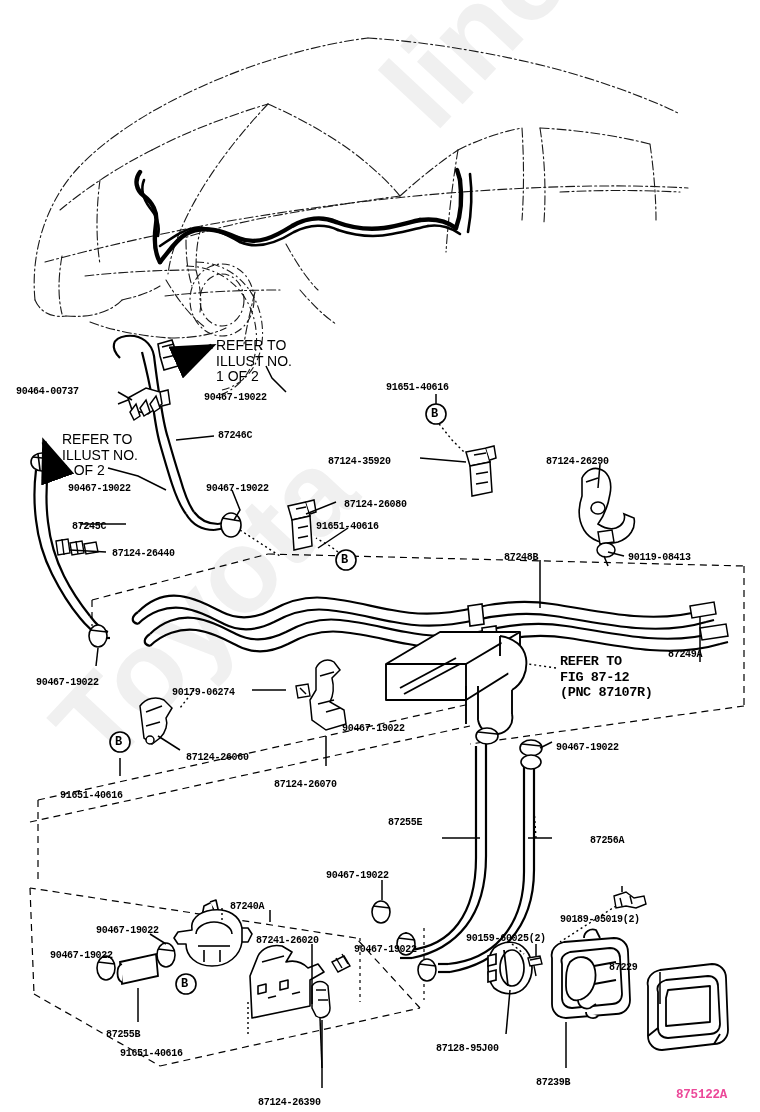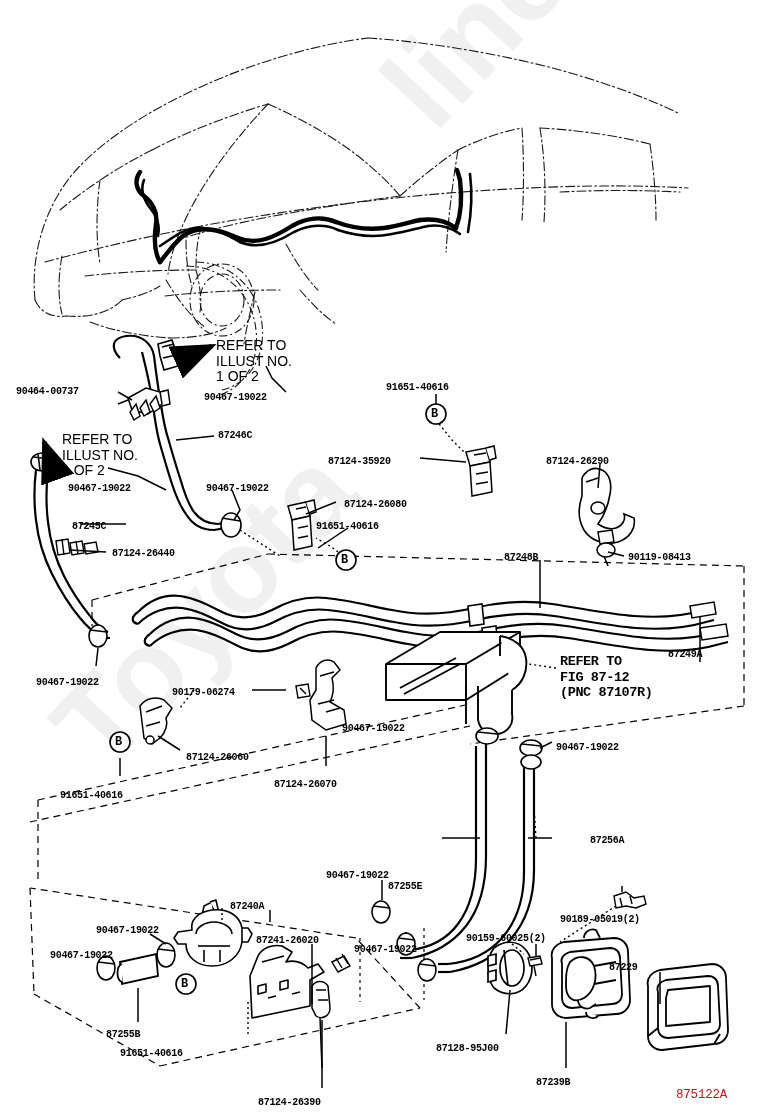--- a/index.html
+++ b/index.html
@@ -49,22 +49,22 @@
     font-weight: bold;
     color: #000000;
     white-space: pre;
     line-height: 1.16;
     letter-spacing: -0.4px;
   }
   .sheetcode {
     position: absolute;
     font-family: "Liberation Mono", monospace;
     font-size: 12.5px;
-    font-weight: normal;
-    color: #b91c1c;
+    font-weight: bold;
+    color: #ec4899;
     letter-spacing: -0.2px;
   }
   .wm {
     position: absolute;
     font-family: "Liberation Sans", sans-serif;
     font-size: 118px;
     font-weight: bold;
     color: #f0f0f0;
     white-space: pre;
     user-select: none;
@@ -573,21 +573,21 @@
       <div class="pn" style="left: 342px; top: 723px;">90467-19022</div>
       <div class="pn" style="left: 386px; top: 382px;">91651-40616</div>
       <div class="pn" style="left: 328px; top: 456px;">87124-35920</div>
       <div class="pn" style="left: 344px; top: 499px;">87124-26080</div>
       <div class="pn" style="left: 316px; top: 521px;">91651-40616</div>
       <div class="pn" style="left: 546px; top: 456px;">87124-26290</div>
       <div class="pn" style="left: 504px; top: 552px;">87248B</div>
       <div class="pn" style="left: 628px; top: 552px;">90119-08413</div>
       <div class="pn" style="left: 668px; top: 649px;">87249A</div>
       <div class="pn" style="left: 556px; top: 742px;">90467-19022</div>
-      <div class="pn" style="left: 388px; top: 881px;">87255E</div>
+      <div class="pn" style="left: 388px; top: 817px;">87255E</div>
       <div class="pn" style="left: 558px; top: 835px; margin-left: 32px;">87256A</div>
       <div class="pn" style="left: 326px; top: 870px;">90467-19022</div>
       <div class="pn" style="left: 354px; top: 944px;">90467-19022</div>
       <div class="pn" style="left: 230px; top: 901px;">87240A</div>
       <div class="pn" style="left: 96px; top: 925px;">90467-19022</div>
       <div class="pn" style="left: 50px; top: 950px;">90467-19022</div>
       <div class="pn" style="left: 256px; top: 935px; text-align: center;">87241-26020</div>
       <div class="pn" style="left: 106px; top: 1029px;">87255B</div>
       <div class="pn" style="left: 120px; top: 1048px;">91651-40616</div>
       <div class="pn" style="left: 258px; top: 1097px;">87124-26390</div>

